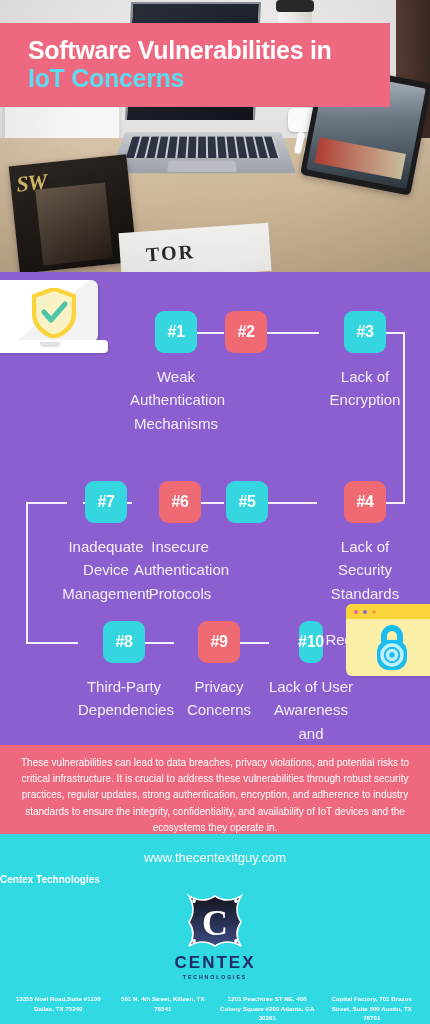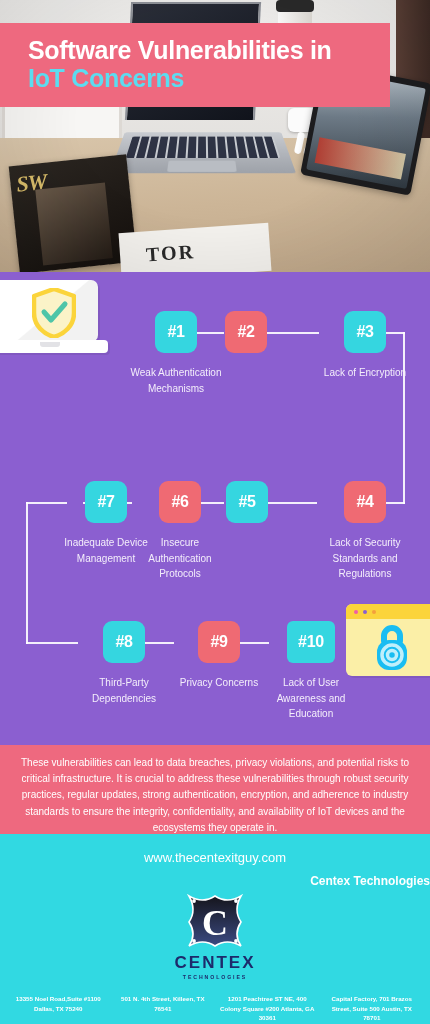--- a/index.html
+++ b/index.html
@@ -93,40 +93,40 @@
   .il-shield { position:absolute; left:46px; top:8px; width:44px; height:50px; }
 
   
   .flow { position:absolute; left:0; top:0; width:430px; height:473px; }
   .conn { position:absolute; background:#ffffff; opacity:.9; }
   .node { position:absolute; }
   .badge { width:42px; height:42px; border-radius:9px; display:flex; align-items:center;
            justify-content:center; font-size:16px; font-weight:bold; color:#ffffff; letter-spacing:-.3px; }
   .badge.cy { background:#35D6E0; }
   .badge.pk { background:#EF6A73; }
-  .badge.w10 { width:48px;border-radius:6px; }
-  .cap { margin-top:12px; font-size:10px; color:#F4EEFB; line-height:1.55;
+  .badge.w10 { width:24px; }
+  .cap { margin-top:12px; font-size:15px; color:#F4EEFB; line-height:1.55;
          text-align:center; width:92px; }
 
   
   .illo-lock { position:absolute; left:346px; top:332px; width:92px; height:72px; }
   .lk-win { position:absolute; left:0; top:0; width:92px; height:72px; background:#FBEFA7;
             border-radius:6px; box-shadow:2px 2px 0 rgba(0,0,0,.07); overflow:hidden; }
   .lk-bar { position:absolute; left:0; top:0; width:92px; height:15px; background:#FBD43B; }
   .lk-dot { position:absolute; top:5.5px; width:4px; height:4px; border-radius:50%; }
 
   
   .concl { position:absolute; left:0; top:745px; width:430px; height:89px; background:#EE697F;
            padding:10px 18px; }
   .concl p { font-size:10px; line-height:1.62; color:#ffffff; text-align:center; }
 
   
   .footer { position:absolute; left:0; top:834px; width:430px; height:190px; background:#31D9E2; }
   .f-url { text-align:center; font-size:13px; color:#ffffff; padding-top:16px; }
-  .f-co  { text-align:right; font-size:12px; color:#ffffff; font-weight:bold; padding-top:9px; }
+  .f-co  { text-align:left; font-size:10px; color:#ffffff; font-weight:bold; padding-top:9px; }
   .logo-wrap { position:absolute; left:0; right:0; top:56px; display:flex; flex-direction:column;
                align-items:center; }
   .logo-mark { width:64px; height:62px; position:relative; }
   .logo-name { font-size:17px; font-weight:bold; color:#1d2a6b; letter-spacing:2px; margin-top:1px;
                font-family:"Liberation Sans",sans-serif; }
   .logo-sub  { font-size:5.2px; font-weight:bold; color:#1d2a6b; letter-spacing:1.9px; margin-top:1px; }
 
   .addr-row { position:absolute; left:0; top:160px; width:430px; display:flex; padding:0 6px; }
   .addr { flex:1; text-align:center; padding:0 4px; }
   .addr .a { font-size:6.2px; font-weight:bold; color:#ffffff; line-height:1.55; }

